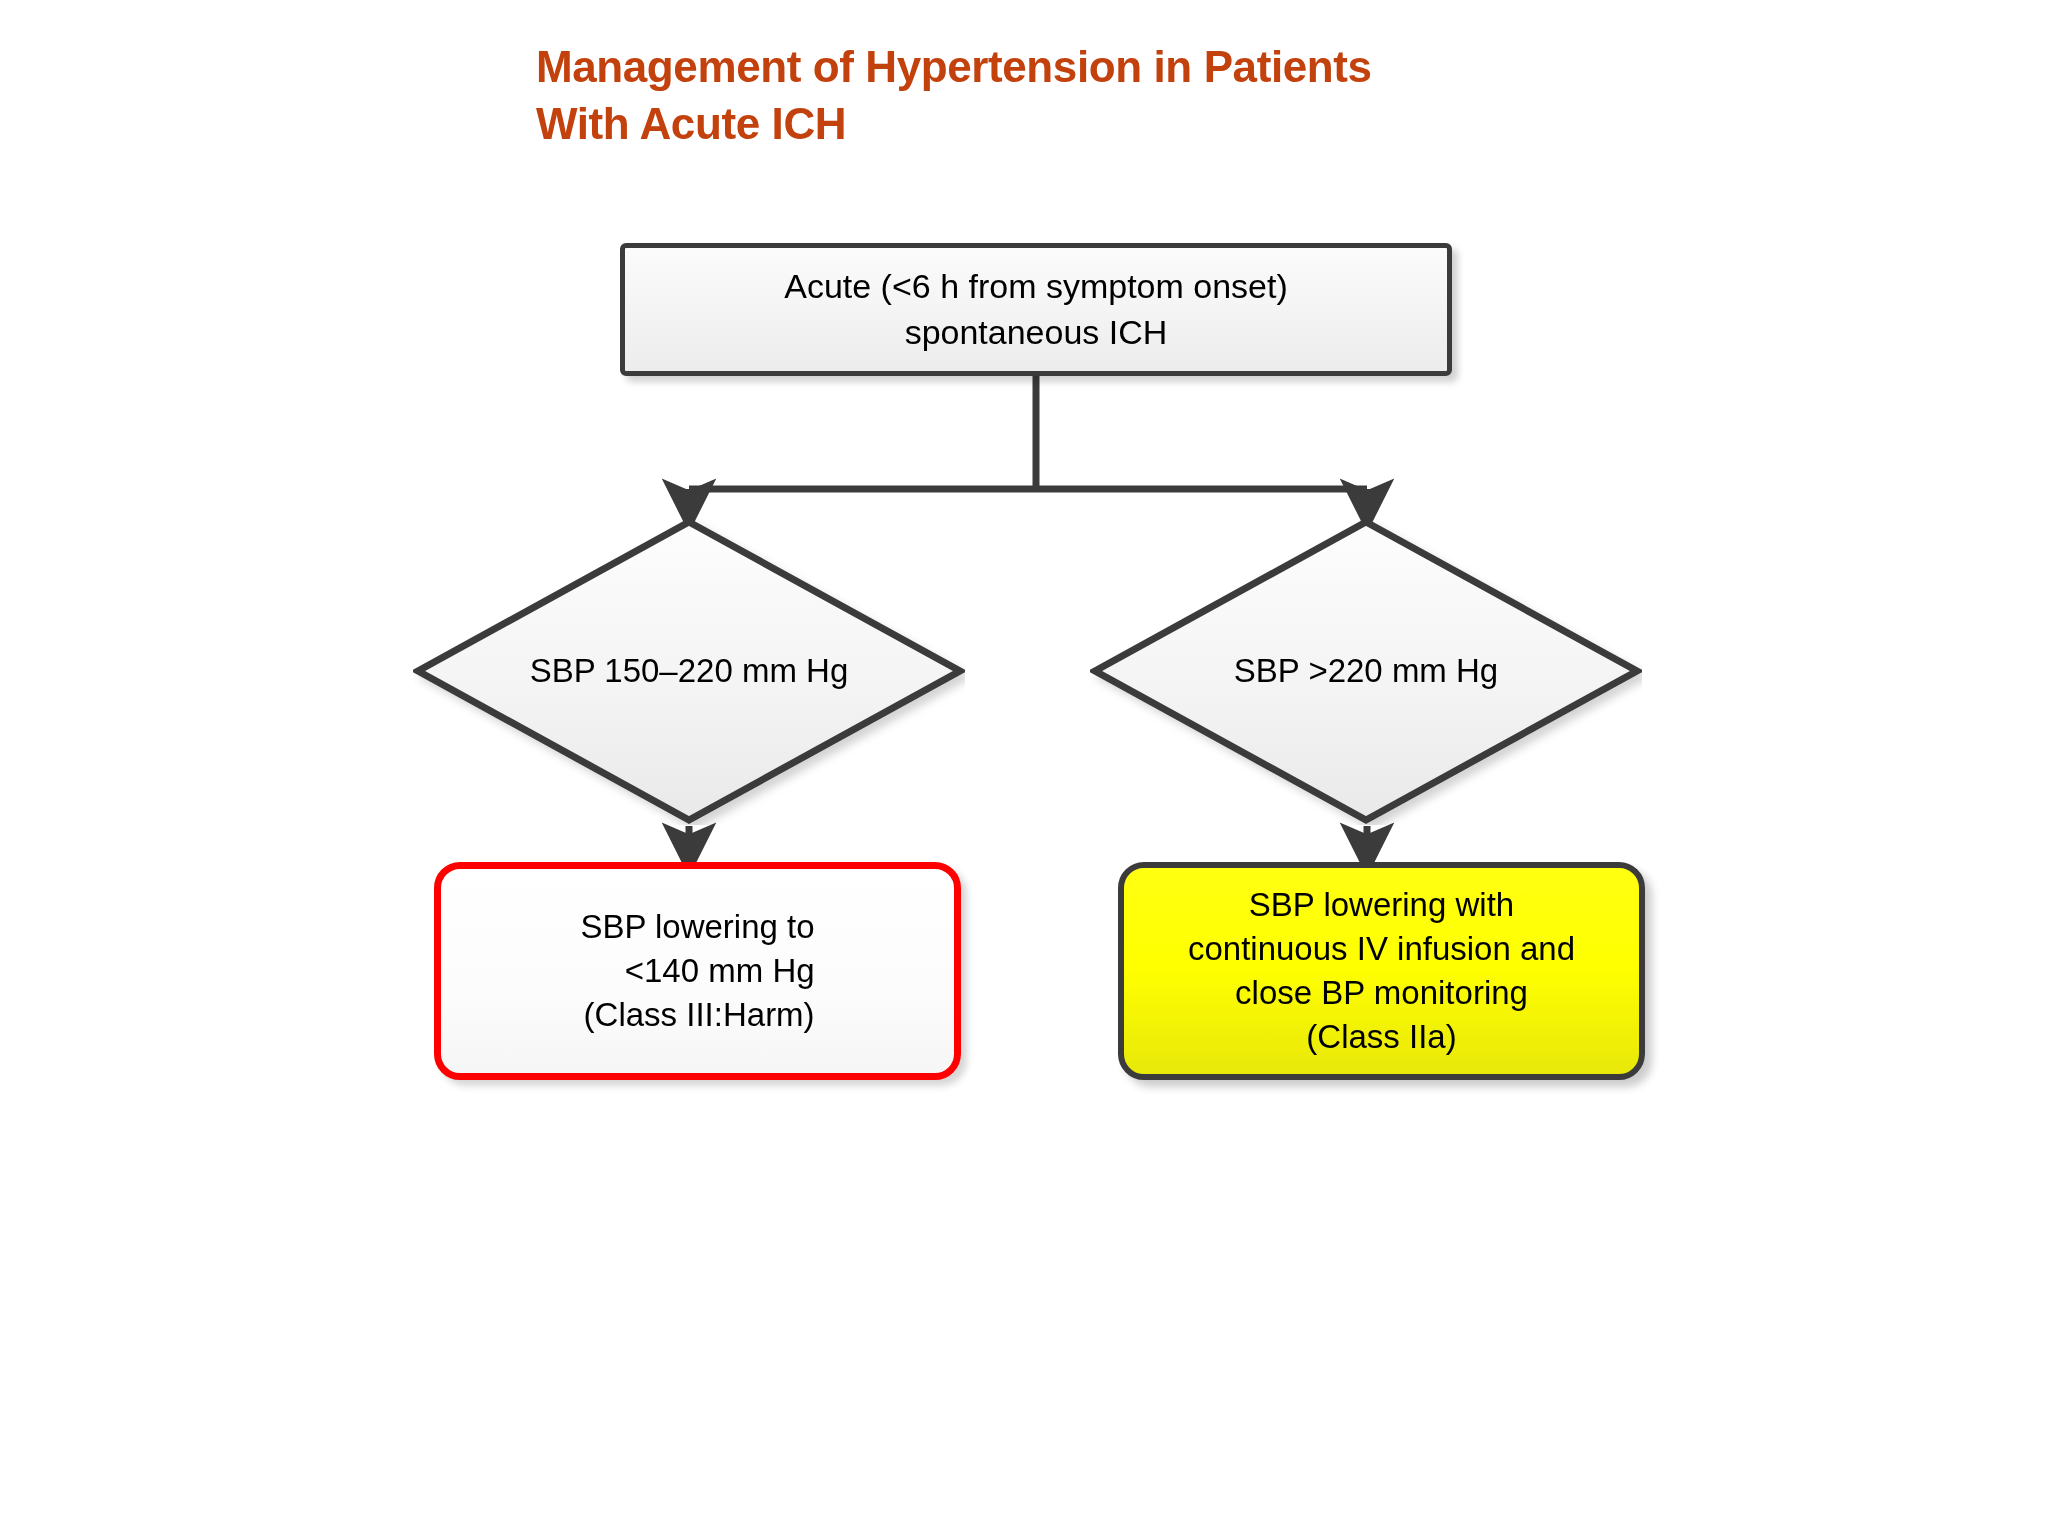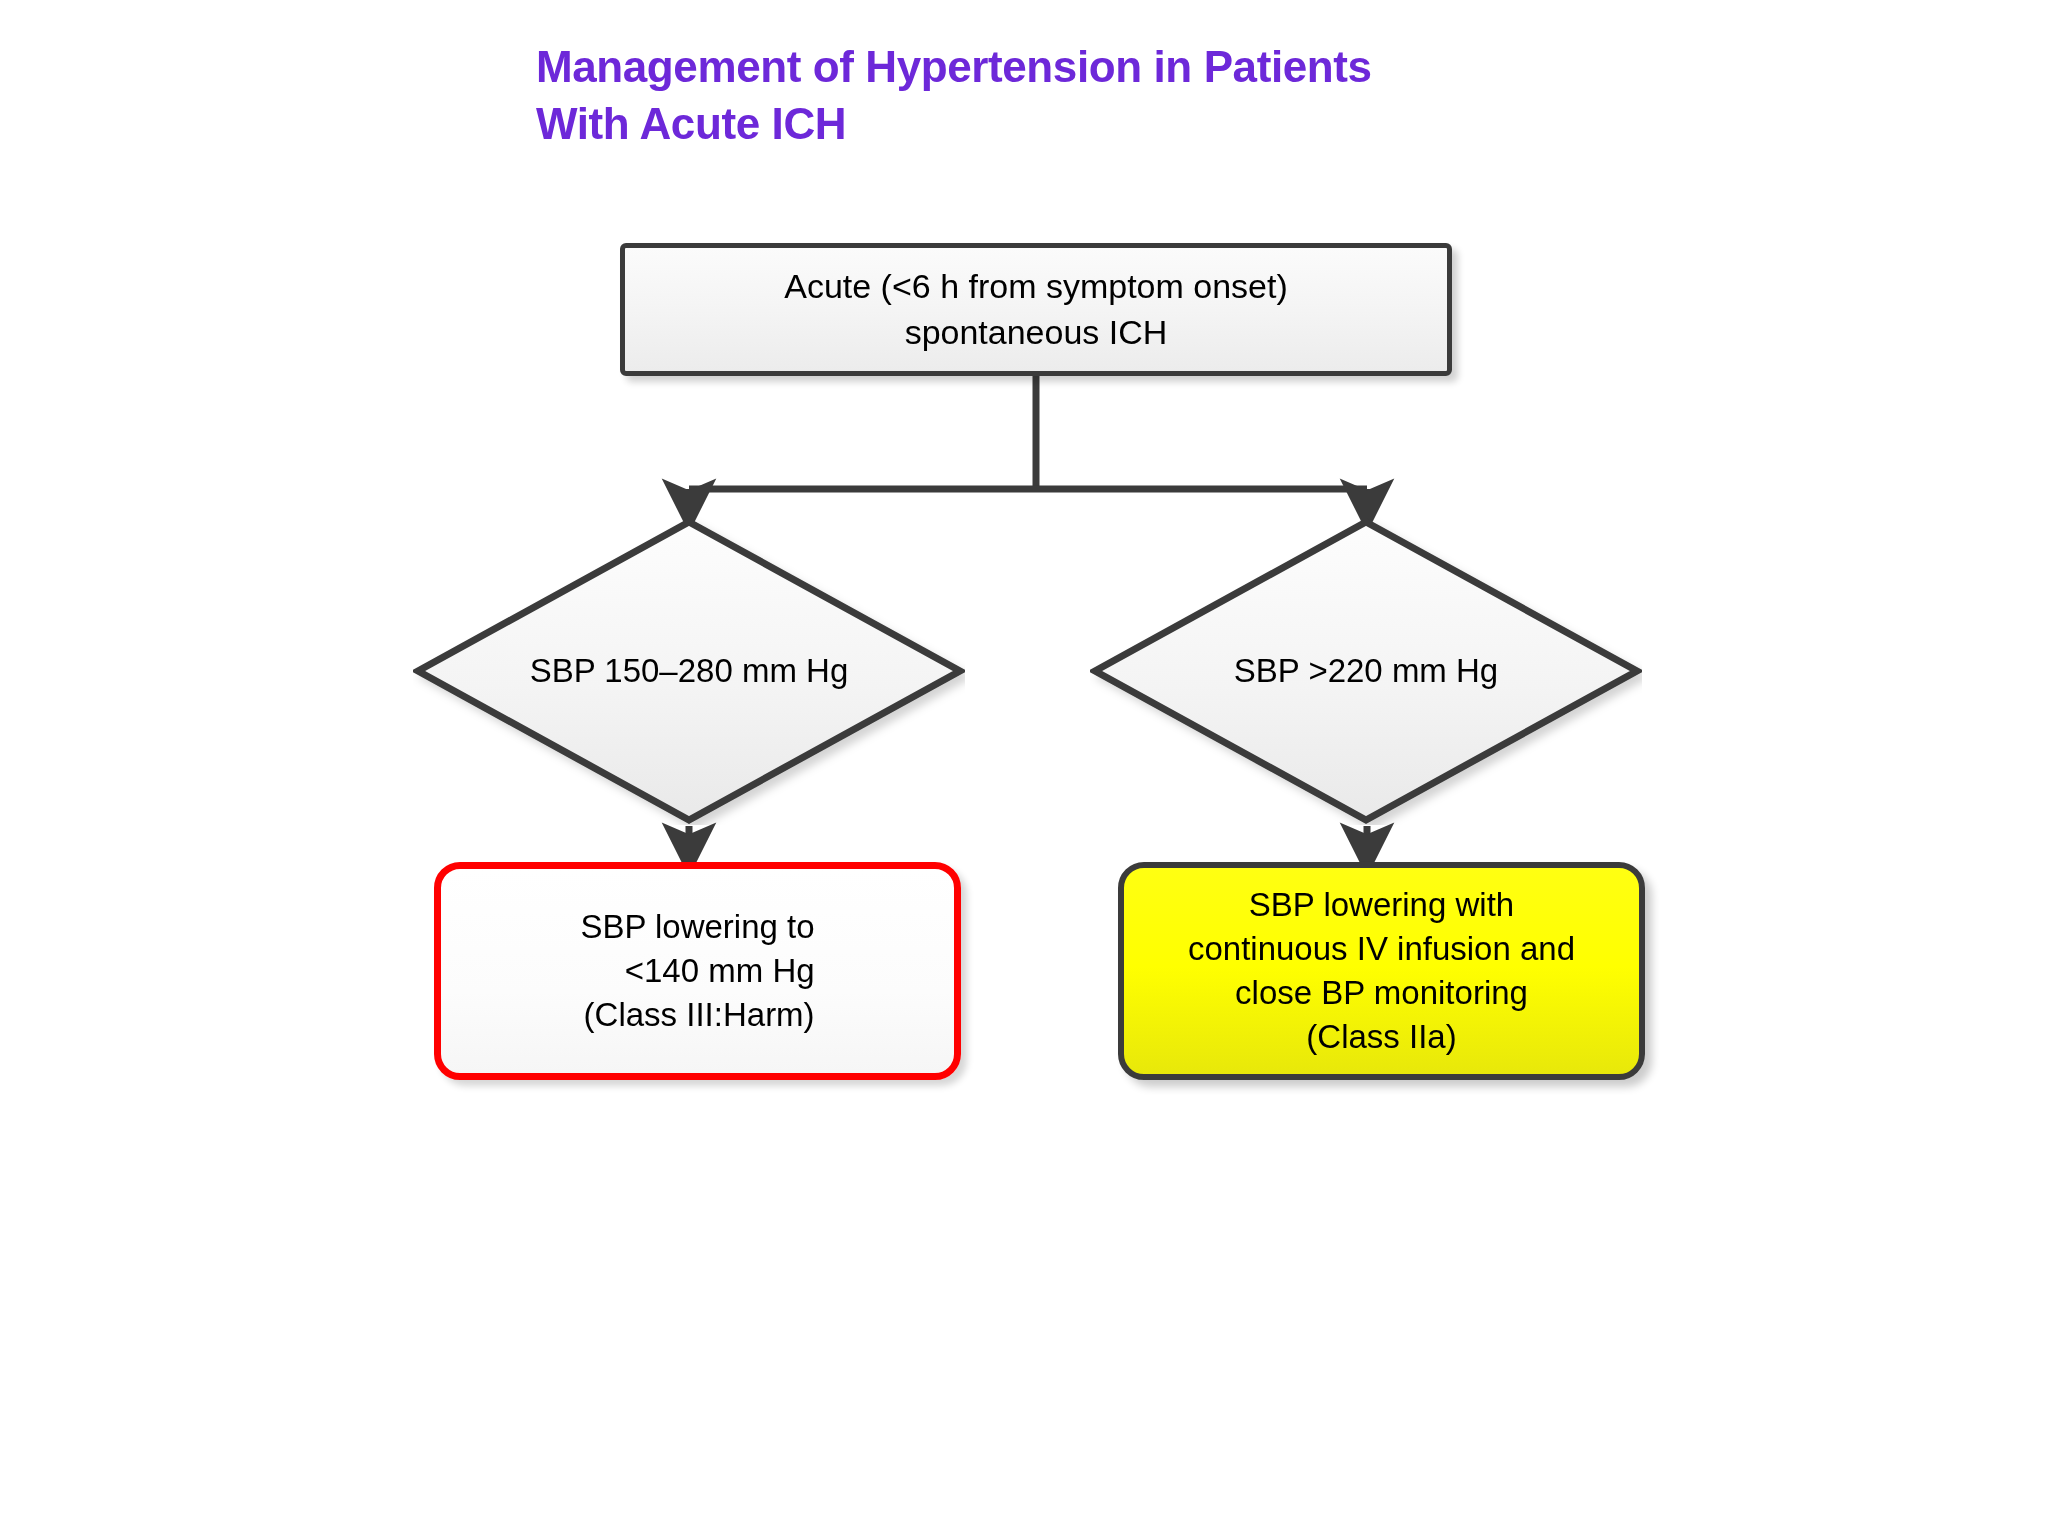--- a/index.html
+++ b/index.html
@@ -21,21 +21,21 @@
 
   
   .title {
     position: absolute;
     left: 536px;
     top: 38px;
     width: 1000px;
     font-size: 44px;
     font-weight: bold;
     line-height: 1.30;
-    color: #6d28d9;
+    color: #c2410c;
     letter-spacing: -0.4px;
     white-space: pre-line;
   }
 
   
   #connectors {
     position: absolute;
     left: 0;
     top: 0;
     width: 2048px;
@@ -161,21 +161,21 @@
           <stop offset="0%" stop-color="#fdfdfd"></stop>
           <stop offset="55%" stop-color="#f4f4f4"></stop>
           <stop offset="100%" stop-color="#e9e9e9"></stop>
         </linearGradient>
         <filter id="dshadowL" x="-20%" y="-20%" width="150%" height="150%">
           <feDropShadow dx="6" dy="6" stdDeviation="4" flood-color="#000000" flood-opacity="0.17"></feDropShadow>
         </filter>
       </defs>
       <polygon points="276,5 547,154 276,303 5,154" fill="url(#dgradL)" stroke="#3b3b3b" stroke-width="7" filter="url(#dshadowL)"></polygon>
     </svg>
-    <div class="diamond-label">SBP 150–280 mm Hg</div>
+    <div class="diamond-label">SBP 150–220 mm Hg</div>
   </div>
 
   <div class="diamond-wrap right">
     <svg viewBox="0 0 552 308" xmlns="http://www.w3.org/2000/svg">
       <defs>
         <linearGradient id="dgradR" x1="0" y1="0" x2="0" y2="1">
           <stop offset="0%" stop-color="#fdfdfd"></stop>
           <stop offset="55%" stop-color="#f4f4f4"></stop>
           <stop offset="100%" stop-color="#e9e9e9"></stop>
         </linearGradient>

